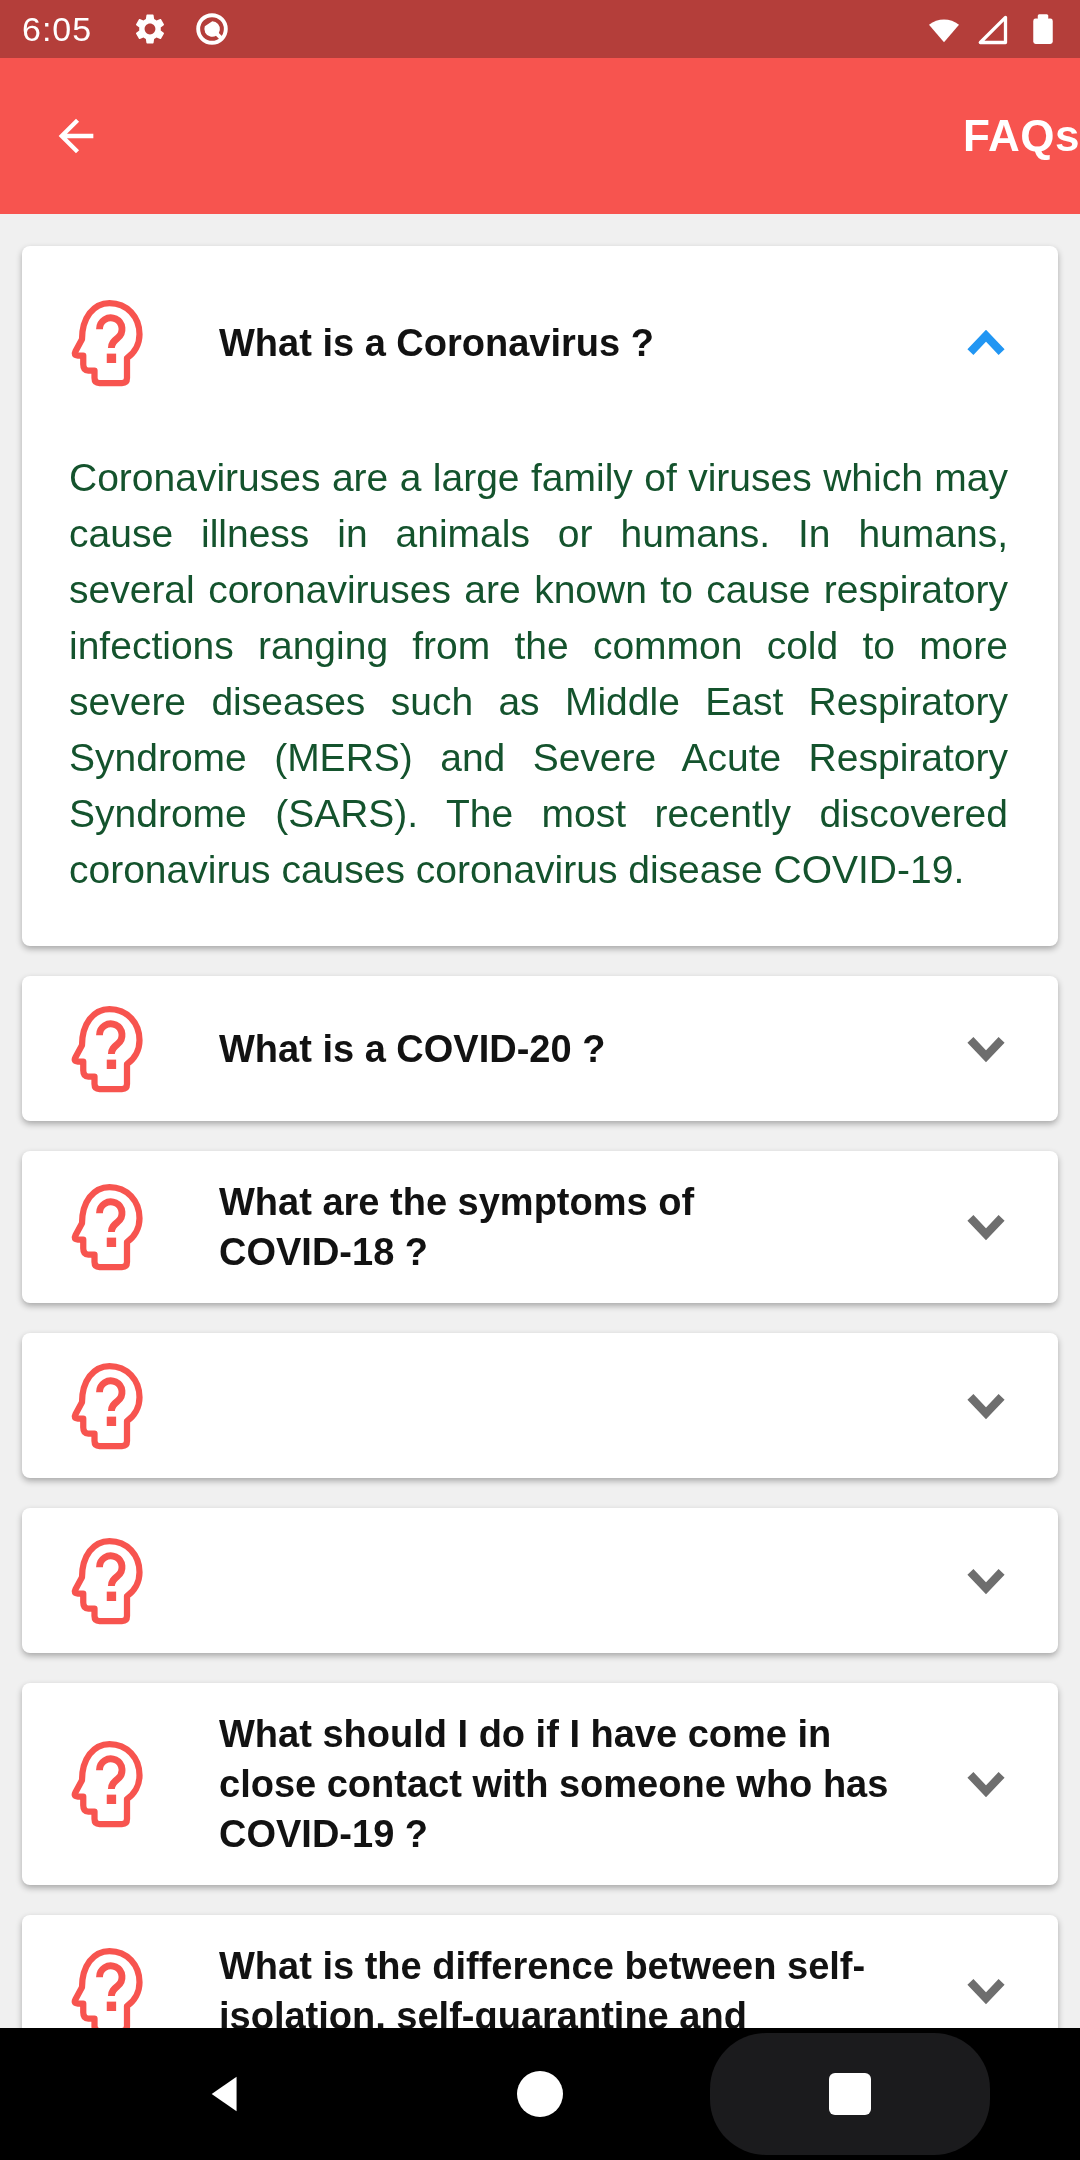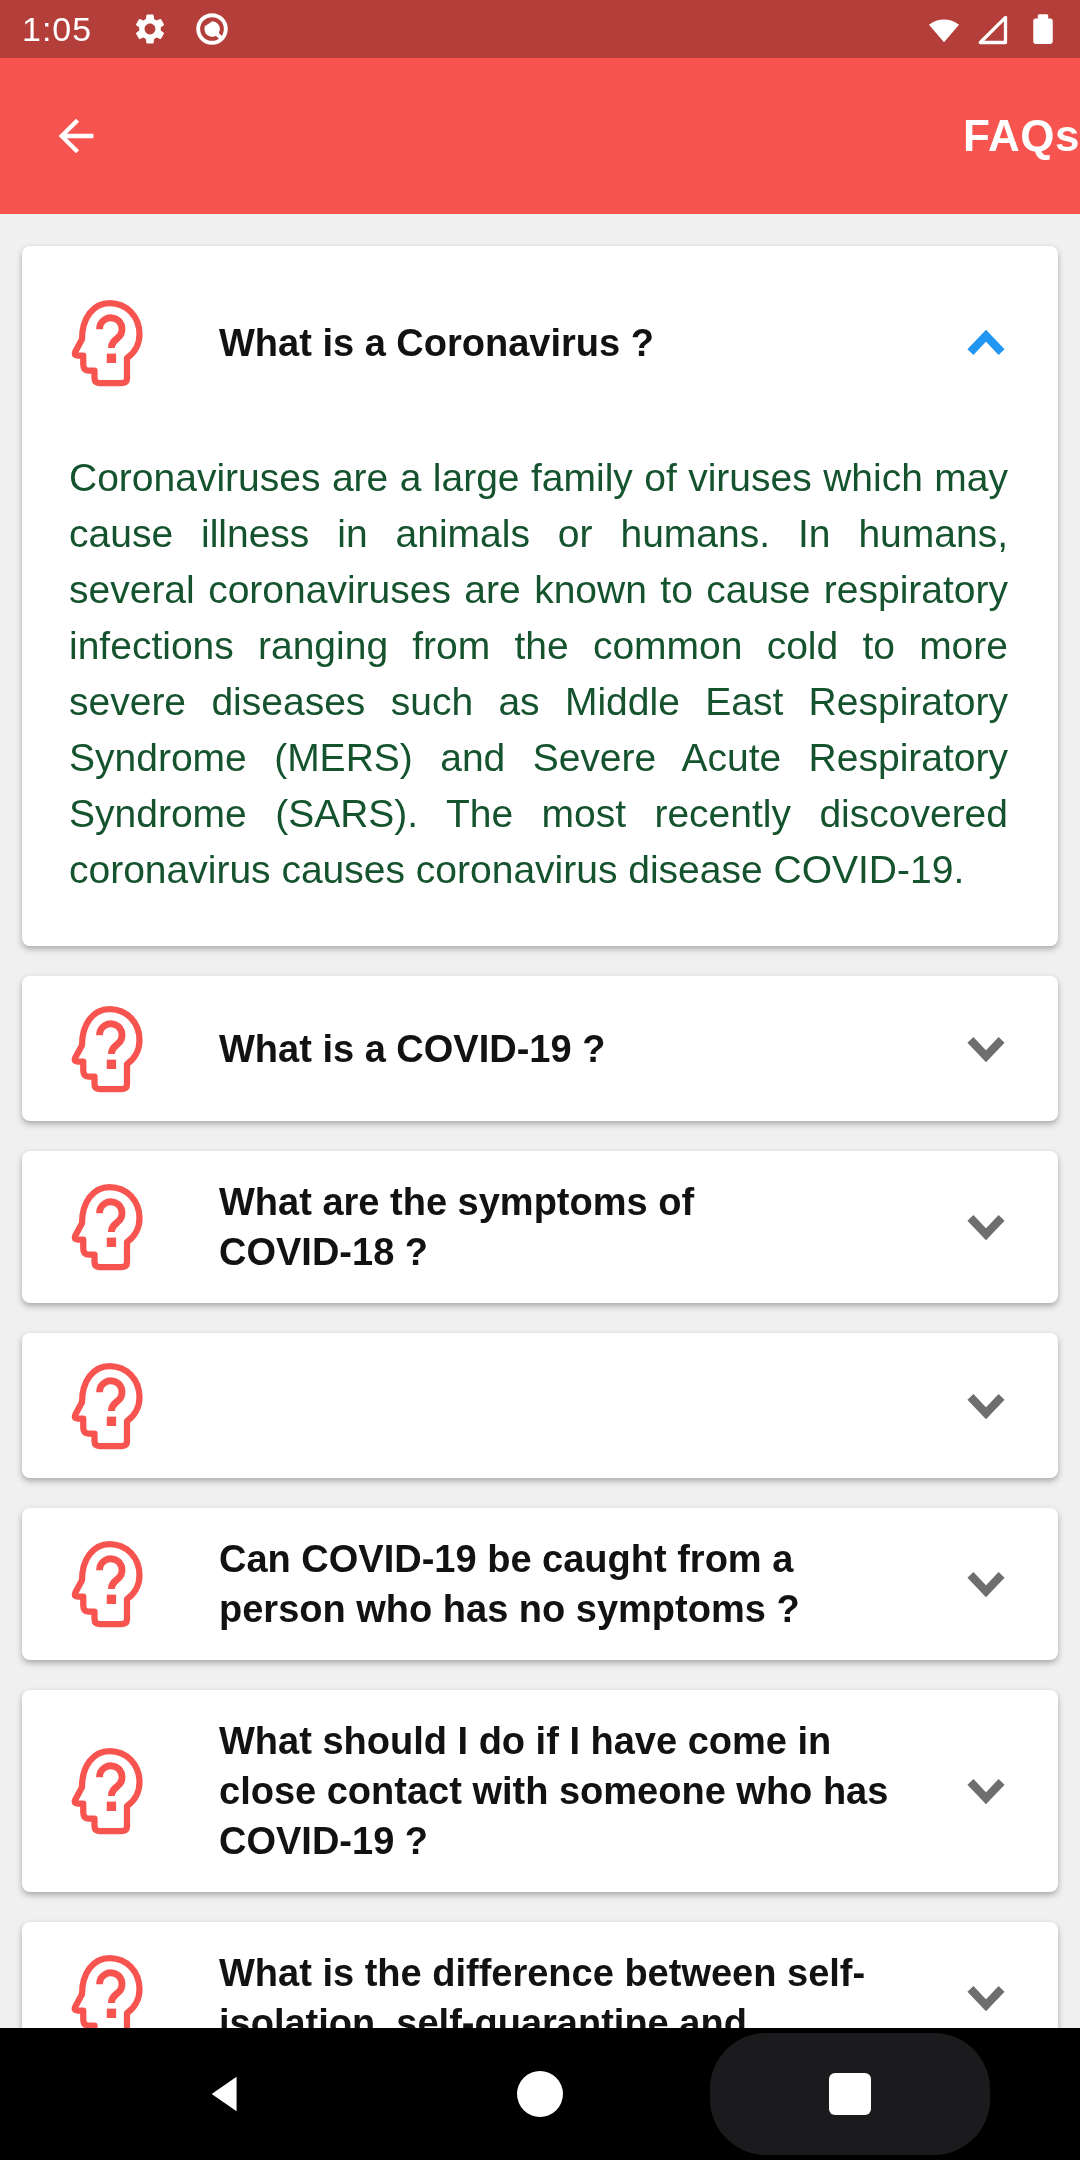--- a/index.html
+++ b/index.html
@@ -80,21 +80,21 @@
   }
   .recents-square{ width:42px; height:42px; border-radius:6px; background:#fff; }
 </style>
 </head>
 <body>
 
 <div class="screen">
 
   <div class="status-bar">
     <div class="status-left">
-      <span class="status-time">1:05</span>
+      <span class="status-time">6:05</span>
       <svg class="sicon" viewBox="0 0 24 24">
         <path fill="#fff" d="M19.14 12.94c.04-.3.06-.61.06-.94s-.02-.64-.07-.94l2.03-1.58c.18-.14.23-.41.12-.61l-1.92-3.32c-.12-.22-.37-.29-.59-.22l-2.39.96c-.5-.38-1.03-.7-1.62-.94L14.4 2.81c-.04-.24-.24-.41-.48-.41h-3.84c-.24 0-.43.17-.47.41l-.36 2.54c-.59.24-1.13.57-1.62.94l-2.39-.96c-.22-.08-.47 0-.59.22L2.74 8.87c-.12.21-.08.47.12.61l2.03 1.58c-.05.3-.09.63-.09.94s.02.64.07.94l-2.03 1.58c-.18.14-.23.41-.12.61l1.92 3.32c.12.22.37.29.59.22l2.39-.96c.5.38 1.03.7 1.62.94l.36 2.54c.05.24.24.41.48.41h3.84c.24 0 .44-.17.47-.41l.36-2.54c.59-.24 1.13-.56 1.62-.94l2.39.96c.22.08.47 0 .59-.22l1.92-3.32c.12-.22.07-.47-.12-.61l-2.01-1.58zM12 15.6c-1.98 0-3.6-1.62-3.6-3.6s1.62-3.6 3.6-3.6 3.6 1.62 3.6 3.6-1.62 3.6-3.6 3.6z"></path>
       </svg>
       <svg class="sicon" viewBox="0 0 24 24">
         <circle cx="12" cy="12" r="9.2" fill="none" stroke="#fff" stroke-width="2.6"></circle>
         <path fill="#fff" d="M12.2 6.8a5.2 5.2 0 1 1 -5 3.4 z"></path>
         <line x1="13.4" y1="13.4" x2="19" y2="19" stroke="#fff" stroke-width="2.6"></line>
       </svg>
     </div>
     <div class="status-right">
@@ -136,21 +136,21 @@
       </div>
       <div class="answer">Coronaviruses are a large family of viruses which may cause illness in animals or humans. In humans, several coronaviruses are known to cause respiratory infections ranging from the common cold to more severe diseases such as Middle East Respiratory Syndrome (MERS) and Severe Acute Respiratory Syndrome (SARS). The most recently discovered coronavirus causes coronavirus disease COVID-19.</div>
     </div>
 
     <div class="card">
       <svg class="head-icon" viewBox="0 0 64 72">
         <path d="M34 4 C48 4 58 15 58 29 C58 37 54 44 48 48 L48 64 Q48 68 44 68 L26 68 Q22 68 22 64 L22 58 L17 58 Q13 58 13 53 L13 46 L8.5 46 Q5 46 6.8 42.6 L12 33 C12 16 21 4 34 4 Z" fill="none" stroke="#F7544F" stroke-width="5" stroke-linejoin="round"></path>
         <path d="M26 25 a9 9 0 1 1 14.5 7 c-3.2 2.6 -5 4.4 -5 8" fill="none" stroke="#F7544F" stroke-width="5.5"></path>
         <rect x="31.8" y="44.5" width="7.5" height="7.5" fill="#F7544F"></rect>
       </svg>
-      <div class="question">What is a COVID-19 ?</div>
+      <div class="question">What is a COVID-20 ?</div>
       <svg class="chev" viewBox="0 0 24 16">
         <polyline points="3.5,3 12,12 20.5,3" fill="none" stroke="#6E6E6E" stroke-width="4.5"></polyline>
       </svg>
     </div>
 
     <div class="card">
       <svg class="head-icon" viewBox="0 0 64 72">
         <path d="M34 4 C48 4 58 15 58 29 C58 37 54 44 48 48 L48 64 Q48 68 44 68 L26 68 Q22 68 22 64 L22 58 L17 58 Q13 58 13 53 L13 46 L8.5 46 Q5 46 6.8 42.6 L12 33 C12 16 21 4 34 4 Z" fill="none" stroke="#F7544F" stroke-width="5" stroke-linejoin="round"></path>
         <path d="M26 25 a9 9 0 1 1 14.5 7 c-3.2 2.6 -5 4.4 -5 8" fill="none" stroke="#F7544F" stroke-width="5.5"></path>
         <rect x="31.8" y="44.5" width="7.5" height="7.5" fill="#F7544F"></rect>
@@ -171,21 +171,20 @@
         <polyline points="3.5,3 12,12 20.5,3" fill="none" stroke="#6E6E6E" stroke-width="4.5"></polyline>
       </svg>
     </div>
 
     <div class="card">
       <svg class="head-icon" viewBox="0 0 64 72">
         <path d="M34 4 C48 4 58 15 58 29 C58 37 54 44 48 48 L48 64 Q48 68 44 68 L26 68 Q22 68 22 64 L22 58 L17 58 Q13 58 13 53 L13 46 L8.5 46 Q5 46 6.8 42.6 L12 33 C12 16 21 4 34 4 Z" fill="none" stroke="#F7544F" stroke-width="5" stroke-linejoin="round"></path>
         <path d="M26 25 a9 9 0 1 1 14.5 7 c-3.2 2.6 -5 4.4 -5 8" fill="none" stroke="#F7544F" stroke-width="5.5"></path>
         <rect x="31.8" y="44.5" width="7.5" height="7.5" fill="#F7544F"></rect>
       </svg>
-      <div class="question" style="max-width:640px">Can COVID-19 be caught from a person who has no symptoms ?</div>
       <svg class="chev" viewBox="0 0 24 16">
         <polyline points="3.5,3 12,12 20.5,3" fill="none" stroke="#6E6E6E" stroke-width="4.5"></polyline>
       </svg>
     </div>
 
     <div class="card">
       <svg class="head-icon" viewBox="0 0 64 72">
         <path d="M34 4 C48 4 58 15 58 29 C58 37 54 44 48 48 L48 64 Q48 68 44 68 L26 68 Q22 68 22 64 L22 58 L17 58 Q13 58 13 53 L13 46 L8.5 46 Q5 46 6.8 42.6 L12 33 C12 16 21 4 34 4 Z" fill="none" stroke="#F7544F" stroke-width="5" stroke-linejoin="round"></path>
         <path d="M26 25 a9 9 0 1 1 14.5 7 c-3.2 2.6 -5 4.4 -5 8" fill="none" stroke="#F7544F" stroke-width="5.5"></path>
         <rect x="31.8" y="44.5" width="7.5" height="7.5" fill="#F7544F"></rect>

